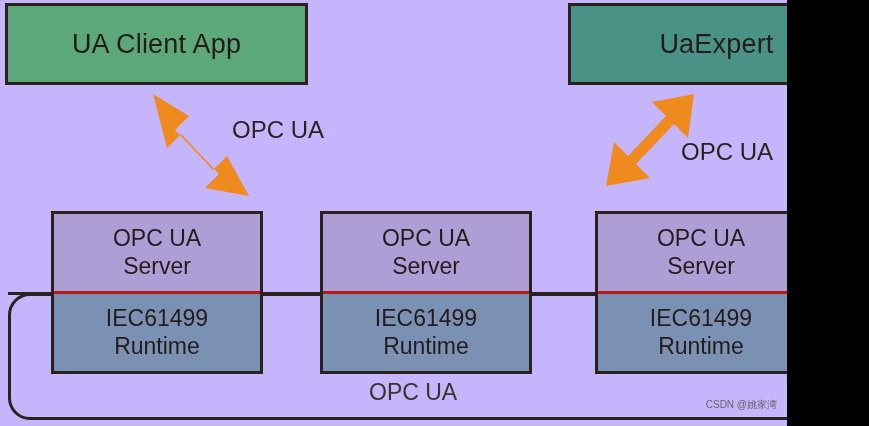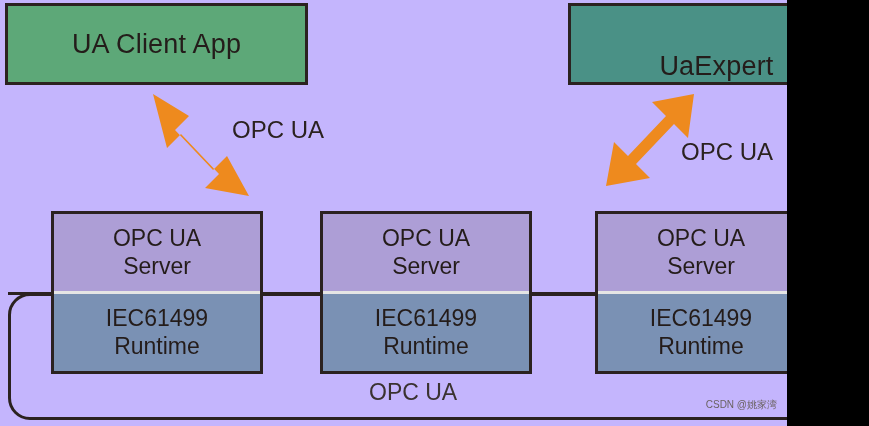--- a/index.html
+++ b/index.html
@@ -35,21 +35,20 @@
     width: 303px;
     height: 82px;
     background: #5da878;
   }
   #uaexpert-box {
     left: 568px;
     top: 3px;
     width: 297px;
     height: 82px;
     background: #4a9186;
-    align-items: flex-end;
   }
 
   
   #system-container {
     position: absolute;
     left: 8px;
     top: 293px;
     width: 847px;
     height: 127px;
     box-sizing: border-box;
@@ -92,21 +91,21 @@
     color: #241c1a;
     font-size: 23px;
     line-height: 1.18;
     text-align: center;
   }
   .node-upper {
     background: #ad9ed6;
   }
   .node-lower {
     background: #7a91b4;
-    border-top: 3px solid #e5e5e5;
+    border-top: 3px solid #b91c1c;
   }
 
   
   .arrow-svg {
     position: absolute;
     overflow: visible;
   }
   #arrow-left-svg  { left: 145px; top: 92px; }
   #arrow-right-svg { left: 598px; top: 92px; }
 

